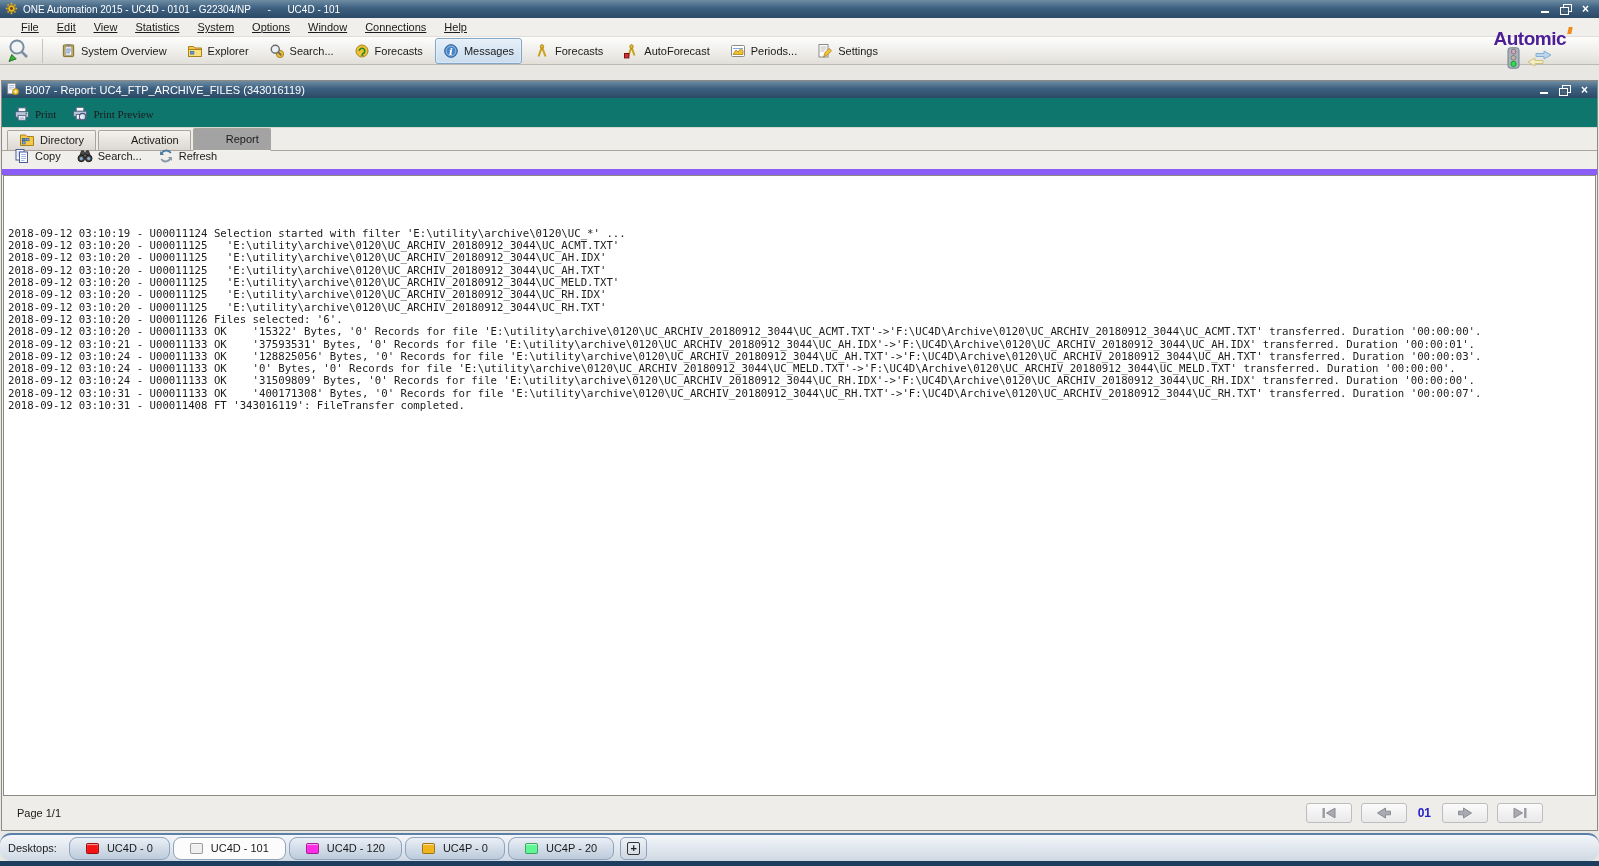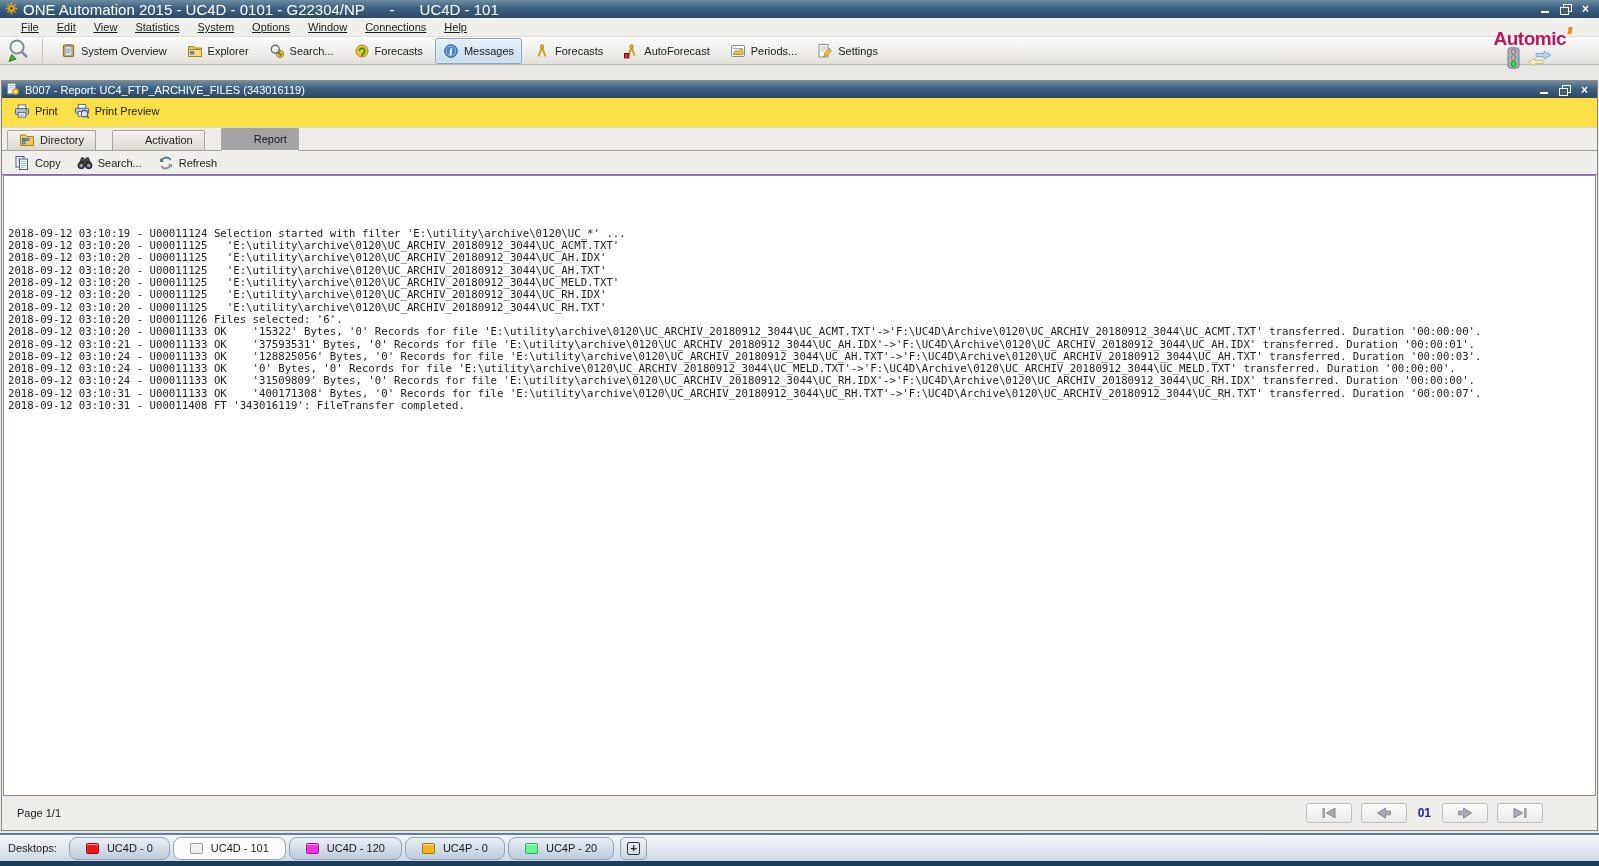--- a/index.html
+++ b/index.html
@@ -1,68 +1,68 @@
 <!DOCTYPE html>
 <html><head>
 <meta charset="utf-8">
 <style>
   * { box-sizing: border-box; margin: 0; padding: 0; }
   html,body { width:1599px; height:866px; overflow:hidden; }
   body { font-family:"Liberation Sans", sans-serif; background:#e9e7e3; position:relative; font-size:11px; color:#1a1a1a; }
 
   
   .titlebar { height:18px; background:linear-gradient(180deg,#6e8da3 0%,#3e6080 45%,#2b4a66 100%); display:flex; align-items:center; padding:0 5px; color:#fff; }
-  .titlebar .title-text { margin-left:5px; white-space:pre; font-size:15px; }
+  .titlebar .title-text { margin-left:5px; white-space:pre; font-size:10px; }
   .win-controls { margin-left:auto; display:flex; align-items:center; }
   .wc { width:17px; height:14px; position:relative; margin-left:3px; cursor:default; }
   .wc.min::before { content:""; position:absolute; left:4px; bottom:3px; width:8px; height:2px; background:#fff; }
   .wc.restore::before { content:""; position:absolute; left:6px; top:2px; width:7px; height:6px; border:1px solid #fff; }
   .wc.restore::after { content:""; position:absolute; left:3px; top:5px; width:7px; height:6px; border:1px solid #fff; background:rgba(60,90,115,.9); }
   .wc.close { color:#fff; font-weight:bold; font-size:12px; text-align:center; line-height:14px; }
 
   
   .menubar { height:19px; background:#f1efec; display:flex; align-items:center; padding-left:12px; border-bottom:1px solid #e2dfda; }
   .menu-item { padding:2px 9px;text-decoration:underline; }
   .menu-item u { text-decoration:underline; }
 
   
   .toolbar { height:28px; background:linear-gradient(180deg,#fdfdfc,#ecebe7 65%,#e2dfda); border-bottom:1px solid #bdbab3; display:flex; align-items:center; padding:0 6px; }
   .tb-sep { width:1px; height:24px; background:#c6c3bc; margin:0 9px; }
   .tb-btn { display:flex; align-items:center; gap:5px; padding:4px 7px; border:1px solid transparent; border-radius:3px; margin-right:4px; white-space:nowrap; }
   .tb-btn.active { background:linear-gradient(180deg,#e7f0f9,#c9dcee); border-color:#84a6c6; box-shadow:inset 0 0 2px #fff; }
   .tb-btn .ic, .sm-btn .ic, .tab .ic { display:inline-flex; width:16px; height:16px; align-items:center; justify-content:center; }
 
-  .brand { position:absolute; top:28px; right:33px; font-size:19px; font-weight:bold; color:#be185d; letter-spacing:-0.5px; }
+  .brand { position:absolute; top:28px; right:33px; font-size:19px; font-weight:bold; color:#4c1d95; letter-spacing:-0.5px; }
   .brand .tick { position:absolute; right:-6px; top:-1px; width:4px; height:7px; background:#f08a18; transform:skewX(-12deg); }
   .status-icons { position:absolute; top:47px; right:47px; display:flex; align-items:center; gap:7px; }
 
   
   .report-window { position:absolute; left:1px; right:1px; top:80px; bottom:35px; border:1px solid #8d8a84; background:#efede9; display:flex; flex-direction:column; }
   .win-titlebar { height:17px; background:linear-gradient(180deg,#6e8da3 0%,#3e6080 45%,#2b4a66 100%); display:flex; align-items:center; color:#fff; padding:0 4px; flex:0 0 auto; }
   .win-titlebar .title-text { margin-left:5px; font-size:11px; }
 
-  .print-bar { height:30px; display:flex; align-items:flex-start; padding:0 4px; background:#fde047; border-bottom:1px solid #dbd8d2; flex:0 0 auto; }
+  .print-bar { height:30px; display:flex; align-items:flex-end; padding:0 4px; background:#0f766e; border-bottom:1px solid #dbd8d2; flex:0 0 auto;font-family:Liberation Serif, serif; }
   .sm-btn { display:flex; align-items:center; gap:5px; padding:4px 7px; border:1px solid transparent; border-radius:2px; white-space:nowrap; }
 
   .tabs-row { height:23px; display:flex; align-items:flex-end; padding-left:5px; border-bottom:1px solid #a9a59d; flex:0 0 auto; }
-  .tab { display:flex; align-items:center; gap:5px; padding:3px 11px 4px; background:linear-gradient(180deg,#f4f2ef,#dcd8d1); border:1px solid #a9a59d; border-bottom:none; border-radius:2px 2px 0 0; margin-right:16px; height:20px; }
+  .tab { display:flex; align-items:center; gap:5px; padding:3px 11px 4px; background:linear-gradient(180deg,#f4f2ef,#dcd8d1); border:1px solid #a9a59d; border-bottom:none; border-radius:2px 2px 0 0; margin-right:2px; height:20px; }
   .tab.active { background:#a3a3a3; height:23px; margin-bottom:-1px; border-bottom:1px solid #f4f2ef; z-index:2; }
 
-  .report-toolbar { height:24px; display:flex; align-items:center; padding:0 4px; background:#f1efeb; border-bottom:1px solid #8b5cf6; flex:0 0 auto; }
+  .report-toolbar { height:24px; display:flex; align-items:flex-end; padding:0 4px; background:#f1efeb; border-bottom:6px solid #8b5cf6; flex:0 0 auto; }
 
   .content { flex:1 1 auto; background:#fff; border:1px solid #8d8a84; margin:0 1px; overflow:hidden; }
   .log { padding:15px 4px; font-family:"DejaVu Sans Mono","Liberation Mono",monospace; font-size:10.7px; line-height:12.3px; color:#1c1c1c; white-space:pre; }
 
   .page-bar { height:34px; display:flex; align-items:center; padding:0 15px 0 15px; background:#efede9; flex:0 0 auto; }
   .pagination { margin-left:auto; display:flex; align-items:center; gap:9px; margin-right:39px; }
   .pg-btn { width:46px; height:20px; background:linear-gradient(180deg,#fbfbfb,#e9e9e9); border:1px solid #bdbdbd; border-radius:3px; display:flex; align-items:center; justify-content:center; }
   .pg-num { color:#2222cc; font-weight:bold; font-size:12px; padding:0 2px; }
 
   
-  .desktops { position:absolute; left:0; right:0; bottom:5px; height:28px; border-top:2px solid #5b80a8; background:linear-gradient(180deg,#f3f6fa,#cfd9e4); display:flex; align-items:center; padding:0 8px; }
+  .desktops { position:absolute; left:0; right:0; bottom:5px; height:28px; border-top:2px solid #5b80a8; background:linear-gradient(180deg,#f3f6fa,#cfd9e4); display:flex; align-items:center; padding:0 8px;border-radius:11px; }
   .desk-label { margin-right:12px; color:#222; }
   .desk-tabs { display:flex; align-items:center; height:100%; }
   .desk-tab { display:flex; align-items:center; gap:8px; height:23px; padding:0 16px; margin-right:3px; border:1px solid #8fa3ba; border-radius:8px; background:linear-gradient(180deg,#eaeff6,#bccbdb); white-space:nowrap; }
   .desk-tab.active { background:#fcfcfc; }
   .swatch { width:13px; height:11px; border-radius:2px; border:1px solid rgba(0,0,0,.35); box-shadow:inset 0 1px 1px rgba(255,255,255,.6); }
   .add-desktop { width:27px; height:23px; border:1px solid #8fa3ba; border-radius:5px; background:linear-gradient(180deg,#eef2f8,#ccd6e2); display:flex; align-items:center; justify-content:center; margin-left:3px; }
   .plus-box { width:13px; height:13px; border:1px solid #333; border-radius:2px; font-size:11px; font-weight:bold; line-height:11px; text-align:center; color:#222; }
   .bottom-strip { position:absolute; left:0; right:0; bottom:0; height:5px; background:#1d3d5e; }
 </style>
 </head>

